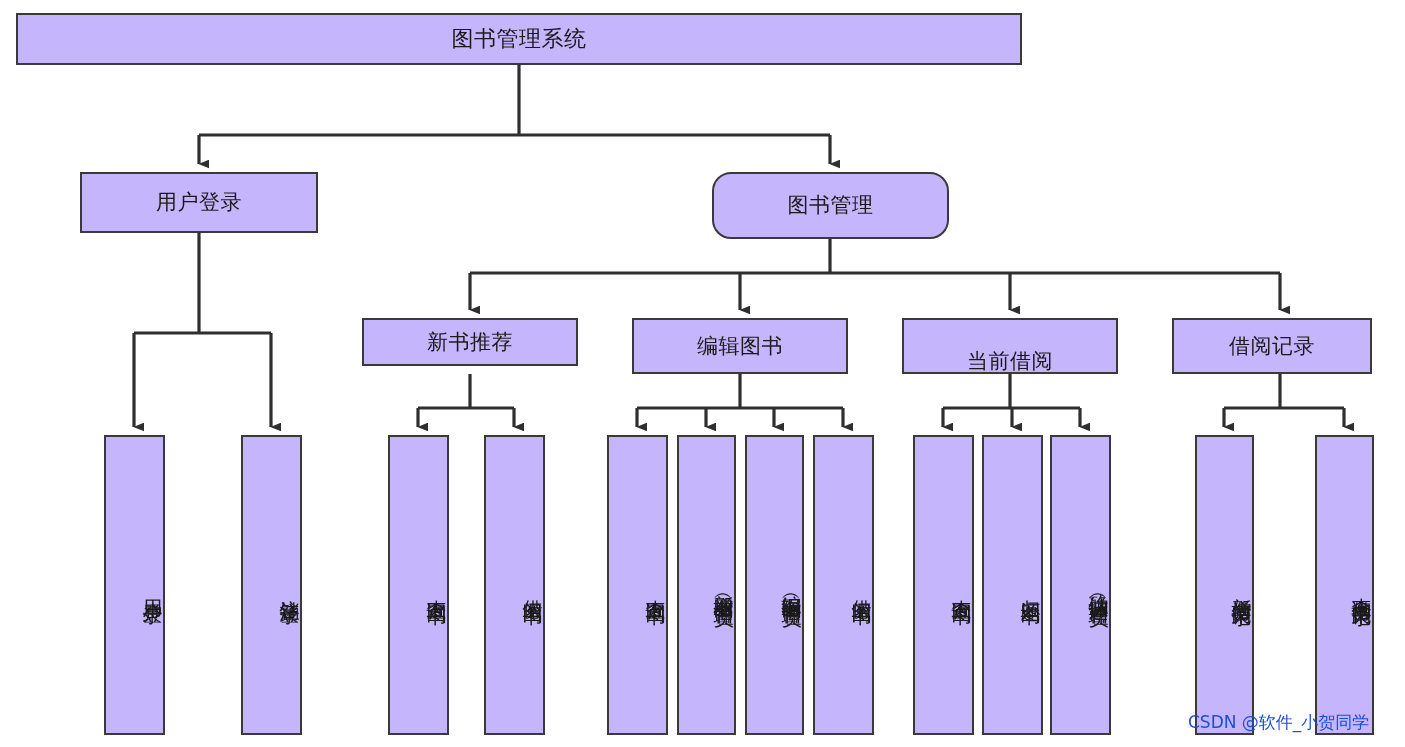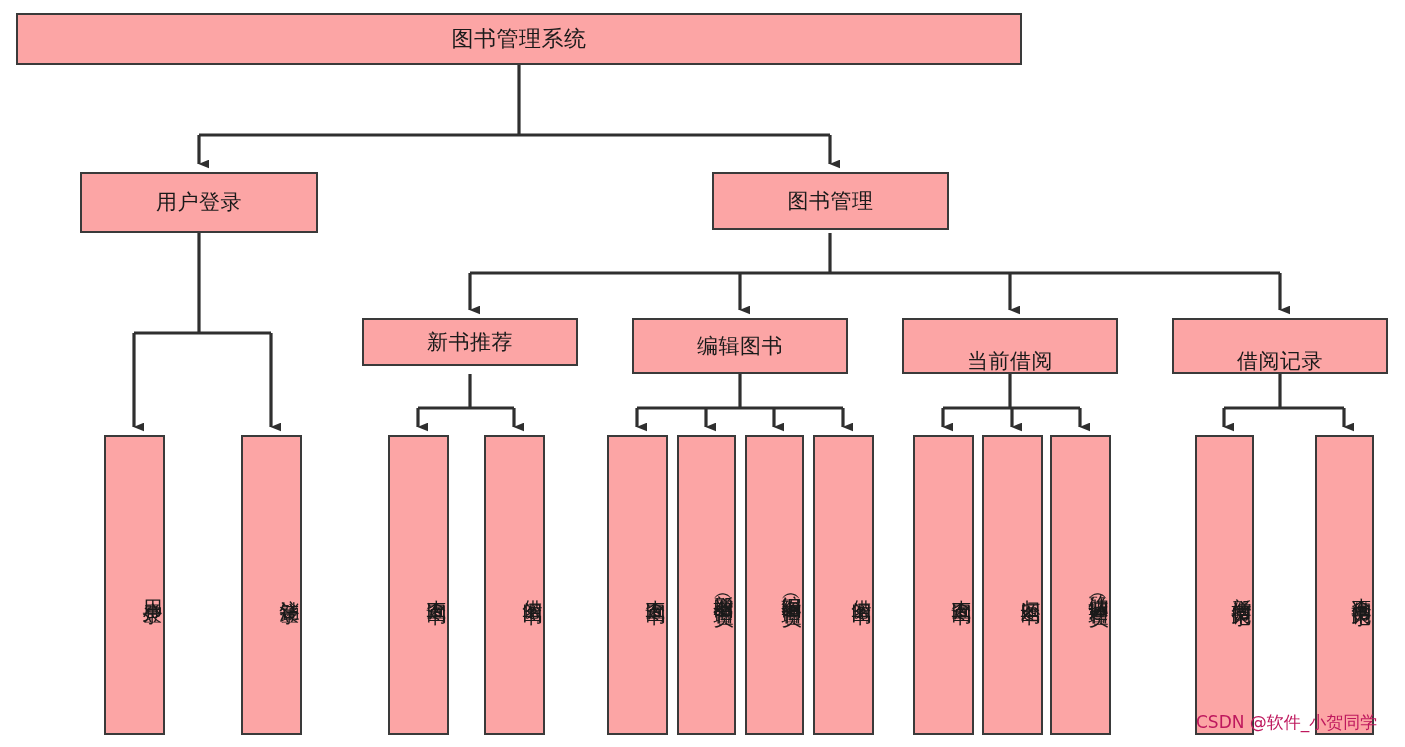--- a/index.html
+++ b/index.html
@@ -22,21 +22,21 @@
   svg.edges {
     position: absolute;
     left: 0;
     top: 0;
     width: 1405px;
     height: 747px;
   }
   .node {
     position: absolute;
     box-sizing: border-box;
-    background: #fca5a5;
+    background: #c4b5fd;
     border: 2px solid #3a3a3a;
     display: flex;
     align-items: center;
     justify-content: center;
     color: #1a1a1a;
     line-height: 1.05;
   }
   .node.horiz {
     font-size: 21px;
     letter-spacing: 0.5px;
@@ -55,24 +55,23 @@
     text-orientation: upright;
     display: block;
     white-space: nowrap;
   }
   .node.root {
     font-size: 22px;
   }
   .watermark {
     position: absolute;
     font-size: 17px;
-    color: #be185d;
+    color: #1d4ed8;
     white-space: nowrap;
     pointer-events: none;
-    margin-left: 8px;
   }
 </style>
 </head>
 <body>
 
 <div id="diagram-root">
 
   <svg class="edges" viewBox="0 0 1405 747" xmlns="http://www.w3.org/2000/svg">
     <defs>
       <marker id="arrowhead" markerWidth="9" markerHeight="11" refX="4.5" refY="10.4" orient="auto" markerUnits="userSpaceOnUse">
@@ -123,34 +122,34 @@
     </g>
   </svg>
 
   <div class="node horiz root" style="left:16px; top:13px; width:1006px; height:52px;">
     <span class="label">图书管理系统</span>
   </div>
 
   <div class="node horiz" style="left:80px; top:172px; width:238px; height:61px;">
     <span class="label">用户登录</span>
   </div>
-  <div class="node horiz" style="left:712px; top:172px; width:237px; height:58px;">
+  <div class="node horiz" style="left:712px; top:172px; width:237px; height:67px;border-radius:19px;">
     <span class="label">图书管理</span>
   </div>
 
   <div class="node horiz" style="left:362px; top:318px; width:216px; height:48px;">
     <span class="label">新书推荐</span>
   </div>
   <div class="node horiz" style="left:632px; top:318px; width:216px; height:56px;">
     <span class="label">编辑图书</span>
   </div>
   <div class="node horiz" style="left:902px; top:318px; width:216px; height:56px;align-items:flex-end;">
     <span class="label">当前借阅</span>
   </div>
-  <div class="node horiz" style="left:1172px; top:318px; width:216px; height:56px;align-items:flex-end;">
+  <div class="node horiz" style="left:1172px; top:318px; width:200px; height:56px;">
     <span class="label">借阅记录</span>
   </div>
 
   <div class="node vert" style="left:104px; top:435px; width:61px; height:300px;">
     <span class="label">用户登录</span>
   </div>
   <div class="node vert" style="left:241px; top:435px; width:61px; height:300px;">
     <span class="label">注销登录</span>
   </div>
   <div class="node vert" style="left:388px; top:435px; width:61px; height:300px;">

